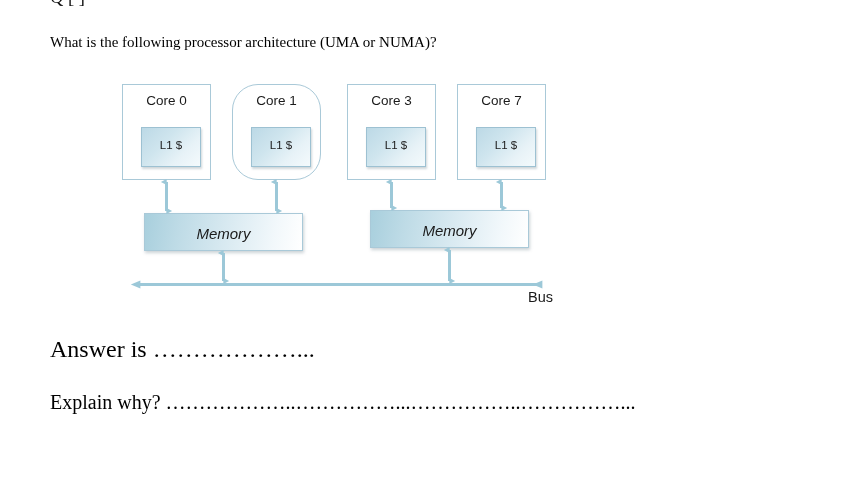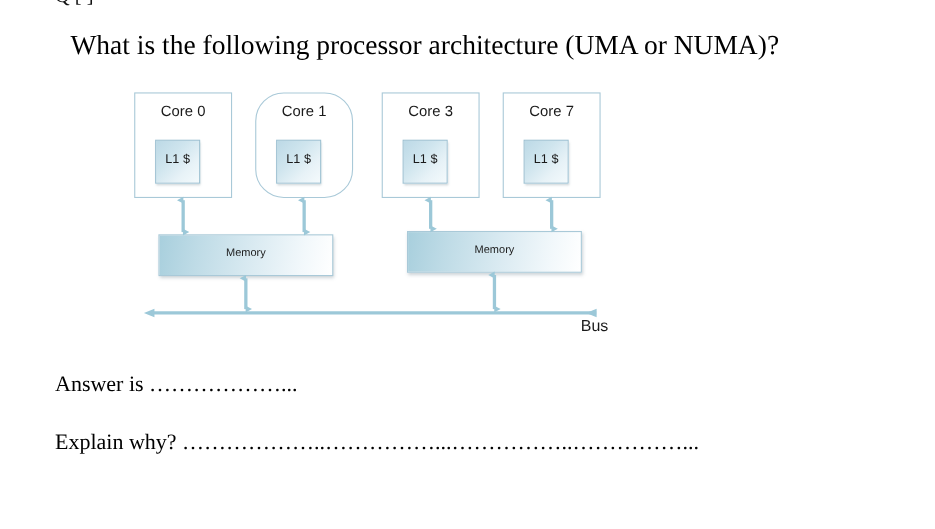--- a/index.html
+++ b/index.html
@@ -22,32 +22,32 @@
     left: 50px;
     top: -14px;
     font-size: 18.5px;
     line-height: 22px;
     white-space: nowrap;
     color: #111;
   }
 
   .question-line {
     position: absolute;
-    left: 64px;
+    left: 50px;
     top: 31px;
-    font-size: 25px;
+    font-size: 15px;
     line-height: 22px;
     white-space: nowrap;
   }
 
   .answer-line {
     position: absolute;
     left: 50px;
     top: 338px;
-    font-size: 20px;
+    font-size: 24px;
     line-height: 22px;
     white-space: nowrap;
   }
 
   .explain-line {
     position: absolute;
     left: 50px;
     top: 391px;
     font-size: 20px;
     line-height: 22px;
@@ -79,21 +79,21 @@
     top: 8px;
     text-align: center;
     font-family: "Liberation Sans", "DejaVu Sans", sans-serif;
     font-size: 13.5px;
     color: #1a1a1a;
   }
   .l1-box {
     position: absolute;
     left: 18px;
     top: 42px;
-    width: 41px;
+    width: 60px;
     height: 40px;
     box-sizing: border-box;
     border: 1px solid #9dc1d2;
     background: linear-gradient(135deg, #bcd9e6 0%, #cfe5ee 38%, #e7f2f7 70%, #f4fafc 100%);
     box-shadow: 1px 2px 2px rgba(120,140,150,0.35);
   }
   .l1-box span {
     position: absolute;
     left: 0; right: 0; top: 11px;
     text-align: center;
@@ -109,22 +109,23 @@
     width: 159px;
     border: 1px solid #a9c9d8;
     background: linear-gradient(100deg, #a8cfdd 0%, #bedbe6 22%, #dbebf2 55%, #f2f8fb 82%, #ffffff 100%);
     box-shadow: 1px 2px 3px rgba(120,140,150,0.38);
   }
   .mem-box span {
     position: absolute;
     left: 0; right: 0; top: 11px;
     text-align: center;
     font-family: "Liberation Sans", "DejaVu Sans", sans-serif;
-    font-size: 10px;
-    color: #1a1a1a;
+    font-size: 15px;
+    color: #1a1a1a;
+    font-style: italic;
   }
 
   .bus-label {
     position: absolute;
     font-family: "Liberation Sans", "DejaVu Sans", sans-serif;
     font-size: 14.5px;
     color: #1a1a1a;
     left: 528px;
     top: 261px;
     margin-top: 28px;

